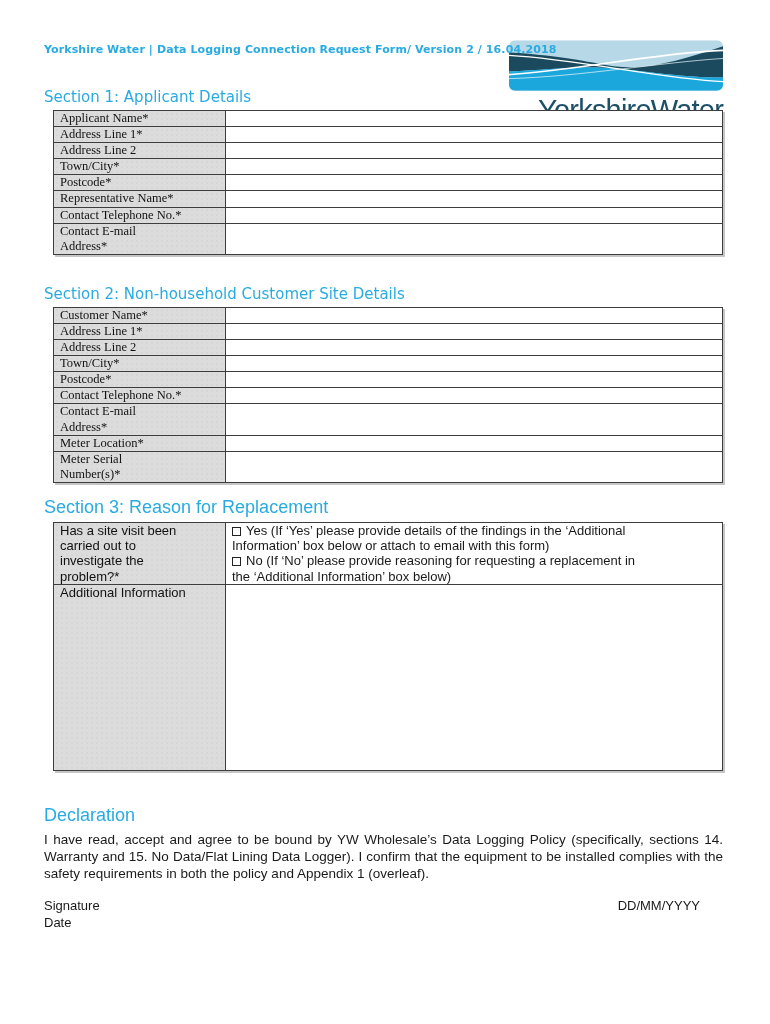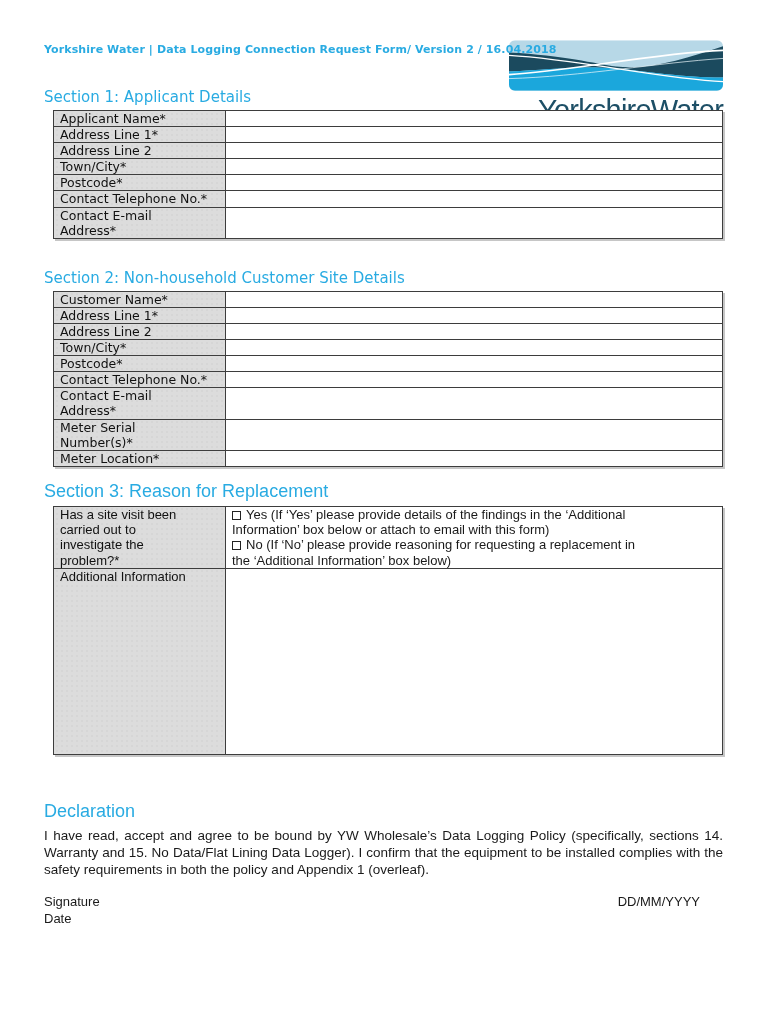--- a/index.html
+++ b/index.html
@@ -54,21 +54,21 @@
   
   .sec-heading {
     font-weight: normal;
     color: #29abe2;
   }
   .sec-heading.wide { font-size: 15px; font-family: "DejaVu Sans", sans-serif; }
   .sec-heading.narrow { font-size: 18px; font-family: "Liberation Sans", sans-serif; }
   .mt-s1 { margin-top: 32px; }
   .mt-s2 { margin-top: 30px; }
   .mt-s3 { margin-top: 14px; }
-  .mt-decl { margin-top: 46px; }
+  .mt-decl { margin-top: 34px; }
 
   
   table.form-table {
     margin-top: 4px;
     margin-left: 9px;
     width: 670px;
     border-collapse: collapse;
     box-shadow: 2px 2px 0 #c6c6c6;
   }
   table.form-table td {
@@ -78,20 +78,21 @@
     line-height: 15.1px;
     vertical-align: top;
   }
   table.form-table col.c-label { width: 172px; }
   td.lbl {
     background-color: #dcdcdc;
     background-image: radial-gradient(circle, #c3c3c3 0.6px, rgba(0,0,0,0) 0.8px);
     background-size: 5px 5px;
     white-space: pre-line;
     color: #111;
+    font-family: Liberation Serif, serif;
   }
   td.val { background: #ffffff; }
 
   
   table.s3 td {
     font-family: "Liberation Sans", sans-serif;
     font-size: 13px;
     line-height: 15.3px;
   }
   td.tall-lbl { height: 186px; }
@@ -177,20 +178,24 @@
         </tr>
         <tr>
           <td class="lbl">Town/City*</td>
           <td class="val"></td>
         </tr>
         <tr>
           <td class="lbl">Postcode*</td>
           <td class="val"></td>
         </tr>
         <tr>
+          <td class="lbl">Representative Name*</td>
+          <td class="val"></td>
+        </tr>
+        <tr>
           <td class="lbl">Contact Telephone No.*</td>
           <td class="val"></td>
         </tr>
         <tr>
           <td class="lbl">Contact E-mail
 Address*</td>
           <td class="val"></td>
         </tr>
       </tbody>
     </table>
@@ -225,26 +230,26 @@
         <tr>
           <td class="lbl">Contact Telephone No.*</td>
           <td class="val"></td>
         </tr>
         <tr>
           <td class="lbl">Contact E-mail
 Address*</td>
           <td class="val"></td>
         </tr>
         <tr>
+          <td class="lbl">Meter Location*</td>
+          <td class="val"></td>
+        </tr>
+        <tr>
           <td class="lbl">Meter Serial
 Number(s)*</td>
-          <td class="val"></td>
-        </tr>
-        <tr>
-          <td class="lbl">Meter Location*</td>
           <td class="val"></td>
         </tr>
       </tbody>
     </table>
 
     <h2 class="sec-heading narrow mt-s3">Section 3: Reason for Replacement</h2>
     <table class="form-table s3">
       <colgroup>
           <col class="c-label">
           <col>

